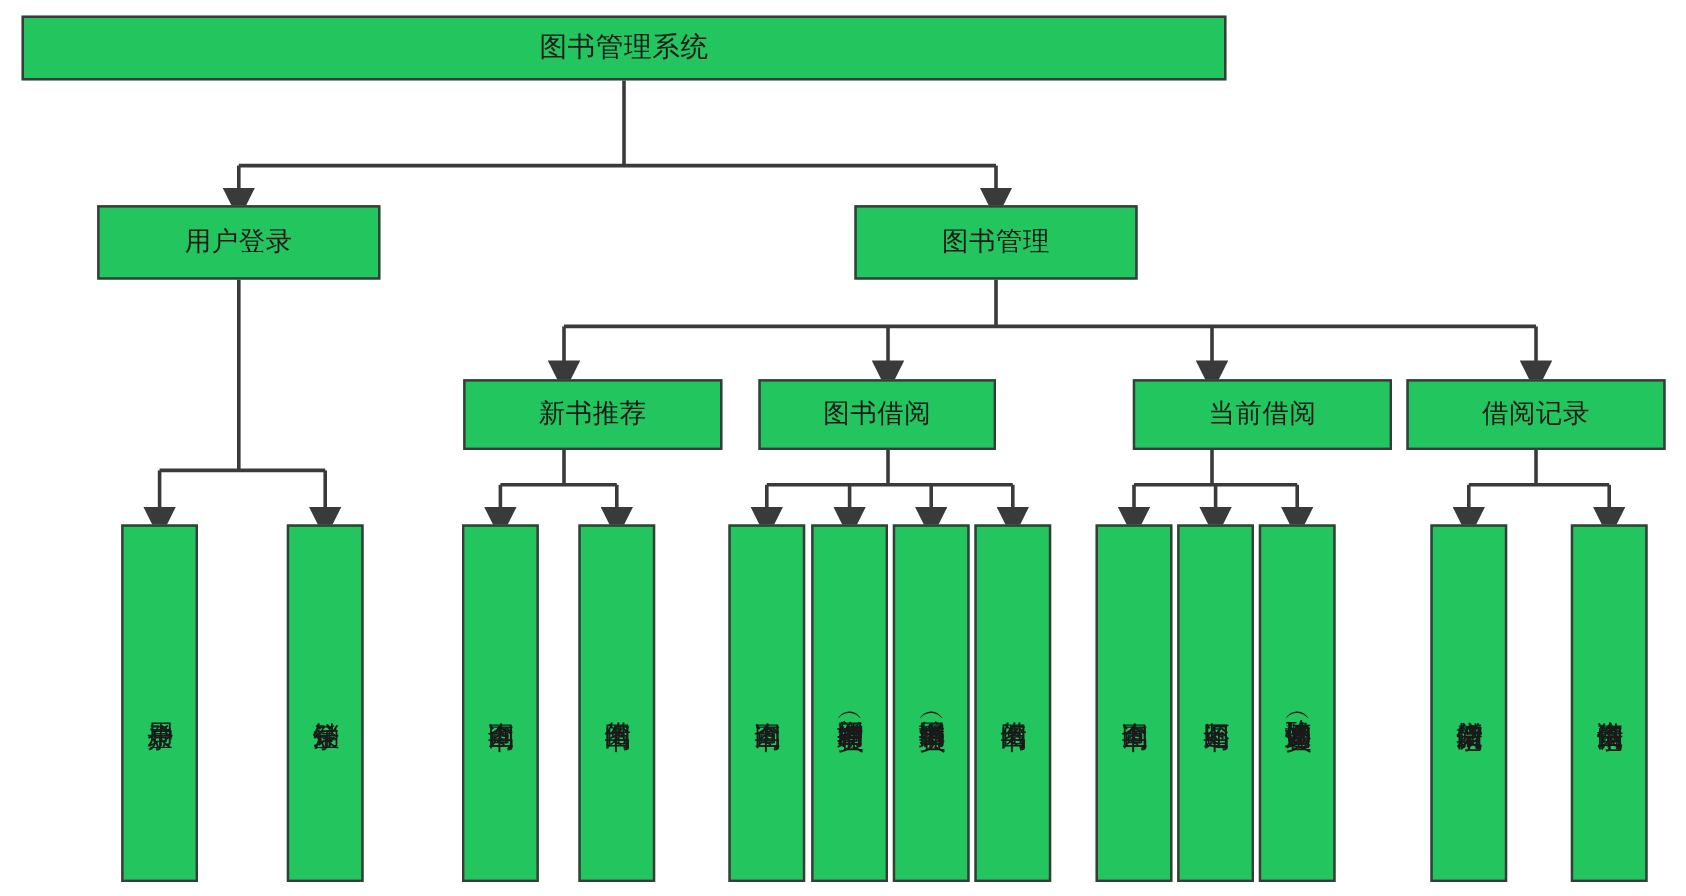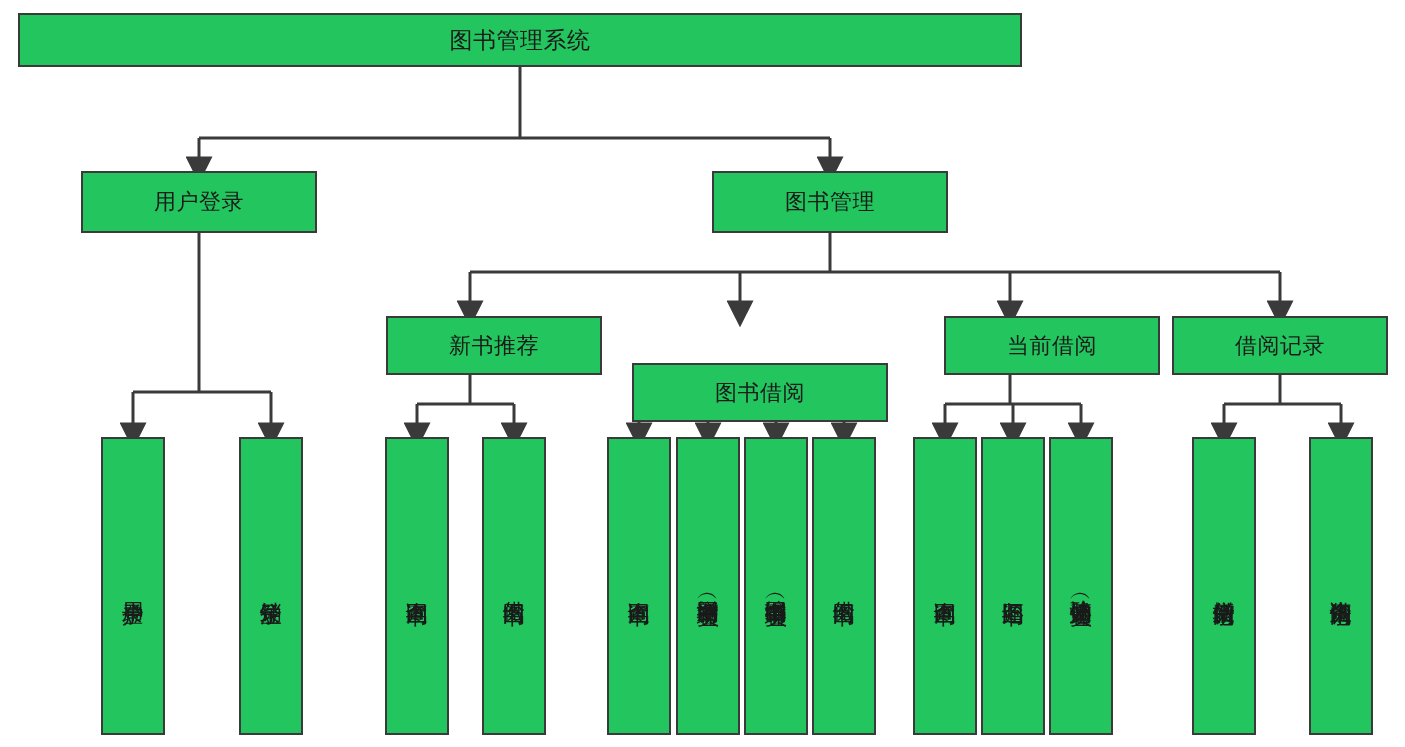--- a/index.html
+++ b/index.html
@@ -135,21 +135,21 @@
   <div class="node horiz" style="left:81px; top:171px; width:236px; height:62px;">
     <span class="label">用户登录</span>
   </div>
   <div class="node horiz" style="left:712px; top:171px; width:236px; height:62px;">
     <span class="label">图书管理</span>
   </div>
 
   <div class="node horiz" style="left:362px; top:316px; width:216px; height:59px;margin-left:24px;">
     <span class="label">新书推荐</span>
   </div>
-  <div class="node horiz" style="left:632px; top:316px; width:256px; height:59px;margin-top:47px;">
+  <div class="node horiz" style="left:632px; top:316px; width:198px; height:59px;">
     <span class="label">图书借阅</span>
   </div>
   <div class="node horiz" style="left:944px; top:316px; width:216px; height:59px;">
     <span class="label">当前借阅</span>
   </div>
   <div class="node horiz" style="left:1172px; top:316px; width:216px; height:59px;">
     <span class="label">借阅记录</span>
   </div>
 
   <div class="node vert" style="left:101px; top:437px; width:64px; height:298px;">

